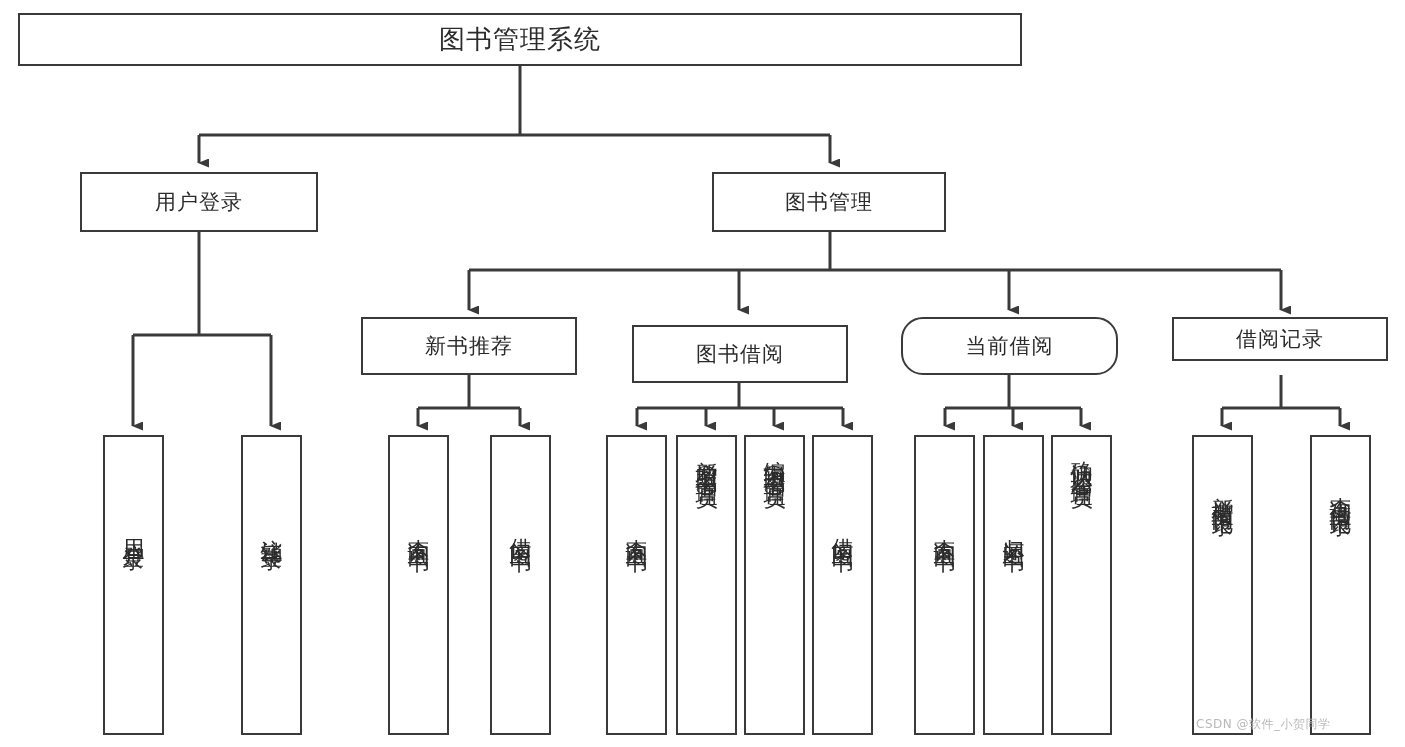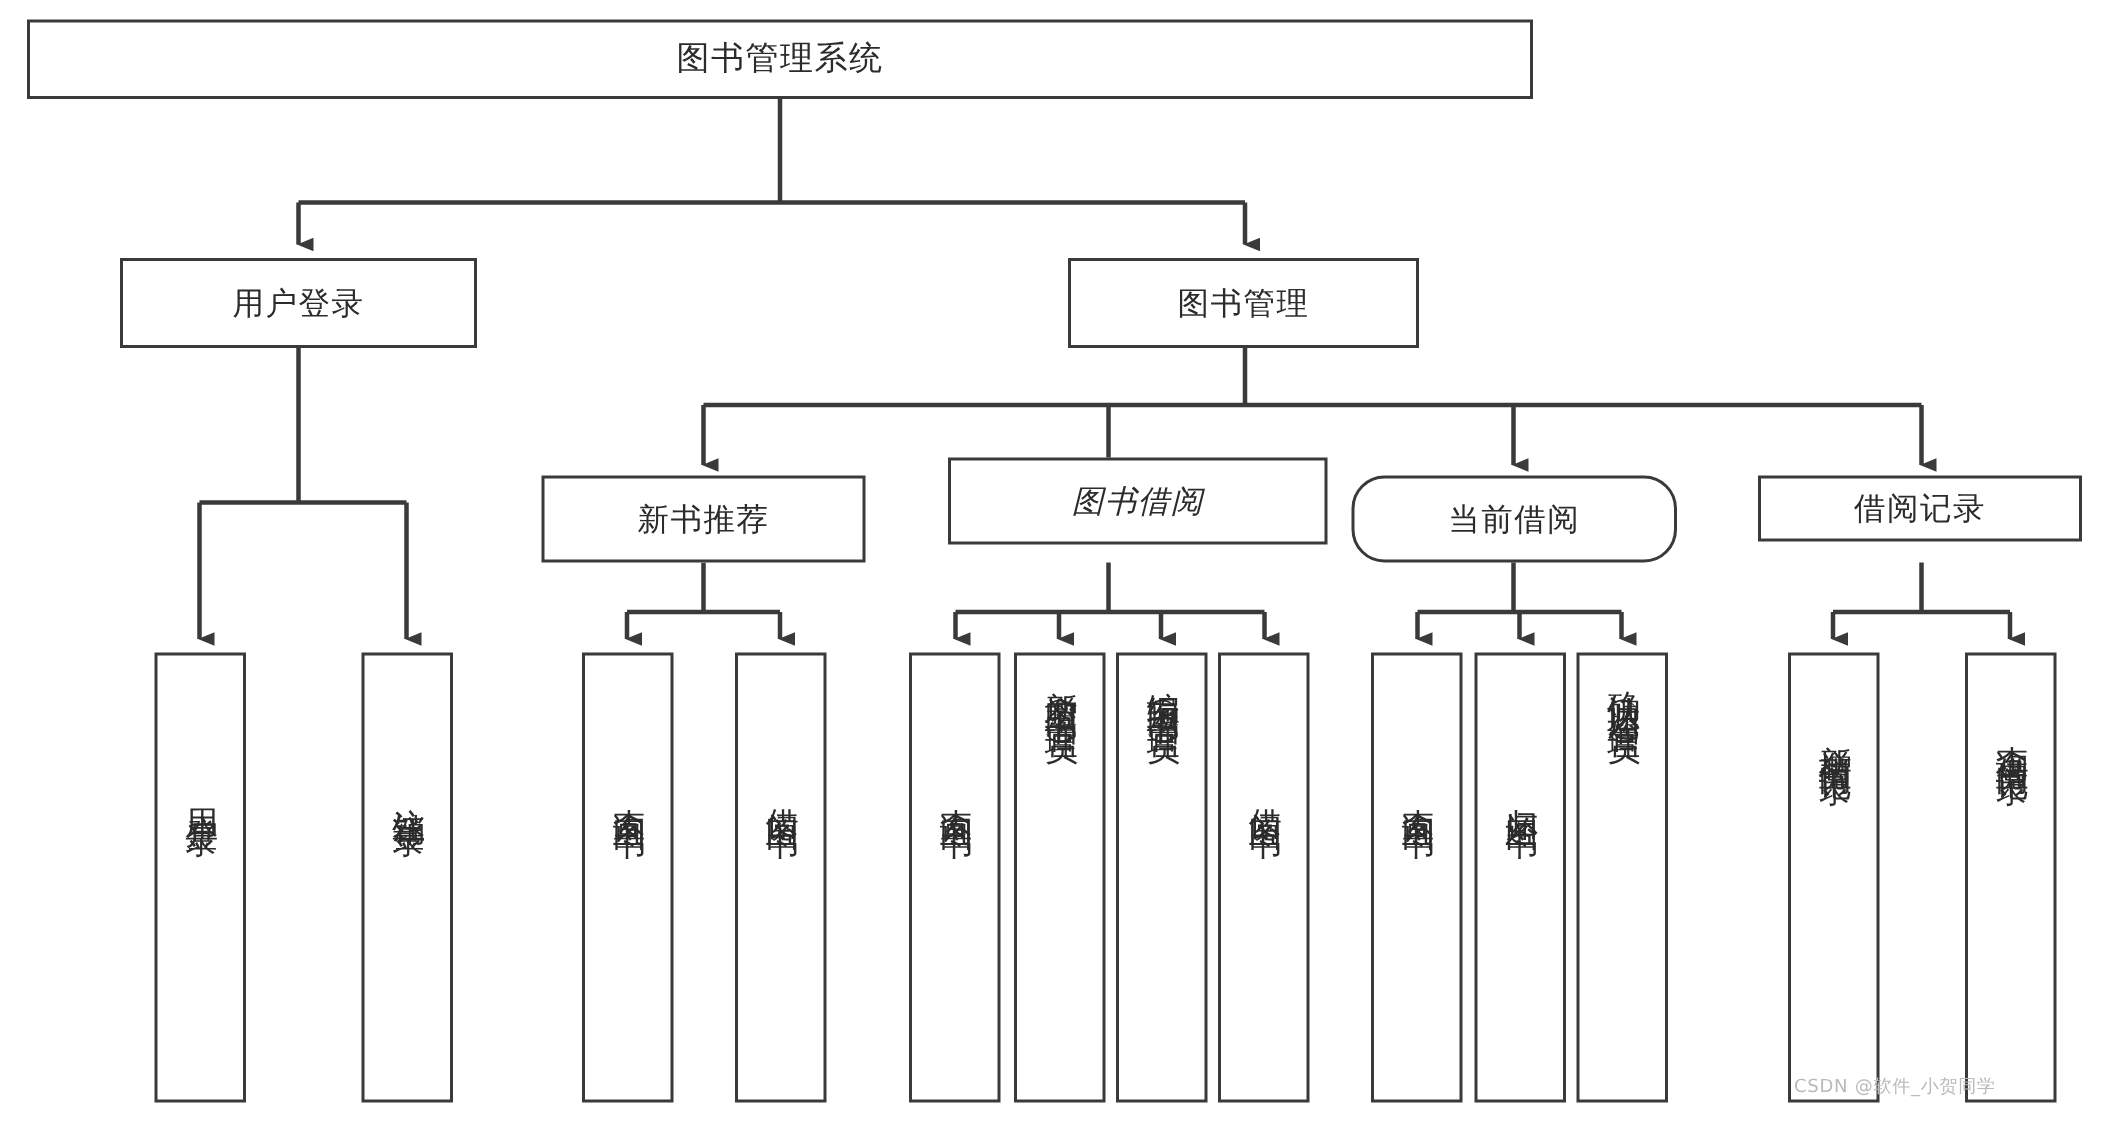--- a/index.html
+++ b/index.html
@@ -50,21 +50,21 @@
     padding-top: 6px;
   }
   .node.vertical .node-label {
     writing-mode: vertical-rl;
     text-orientation: upright;
     font-size: 22px;
     letter-spacing: 4px;
     line-height: 1;
   }
   .node.root .node-label {
-    font-size: 22px;
+    font-size: 26px;
   }
   #watermark {
     position: absolute;
     left: 1196px;
     top: 716px;
     font-size: 12px;
     color: #b9b9b9;
     letter-spacing: 0.5px;
     z-index: 5;
     white-space: pre;
@@ -133,21 +133,21 @@
   <div class="node horizontal" style="left:80px; top:172px; width:238px; height:60px;">
     <span class="node-label">用户登录</span>
   </div>
   <div class="node horizontal" style="left:712px; top:172px; width:234px; height:60px;">
     <span class="node-label">图书管理</span>
   </div>
 
   <div class="node horizontal" style="left:361px; top:317px; width:216px; height:58px;">
     <span class="node-label">新书推荐</span>
   </div>
-  <div class="node horizontal" style="left:632px; top:305px; width:253px; height:58px;font-style:italic;">
+  <div class="node horizontal" style="left:632px; top:325px; width:216px; height:58px;">
     <span class="node-label">图书借阅</span>
   </div>
   <div class="node horizontal" style="left:901px; top:317px; width:217px; height:58px;border-radius:22px;">
     <span class="node-label">当前借阅</span>
   </div>
   <div class="node horizontal" style="left:1172px; top:317px; width:216px; height:44px;">
     <span class="node-label">借阅记录</span>
   </div>
 
   <div class="node vertical" style="left:103px; top:435px; width:61px; height:300px; padding-top:84px;">

